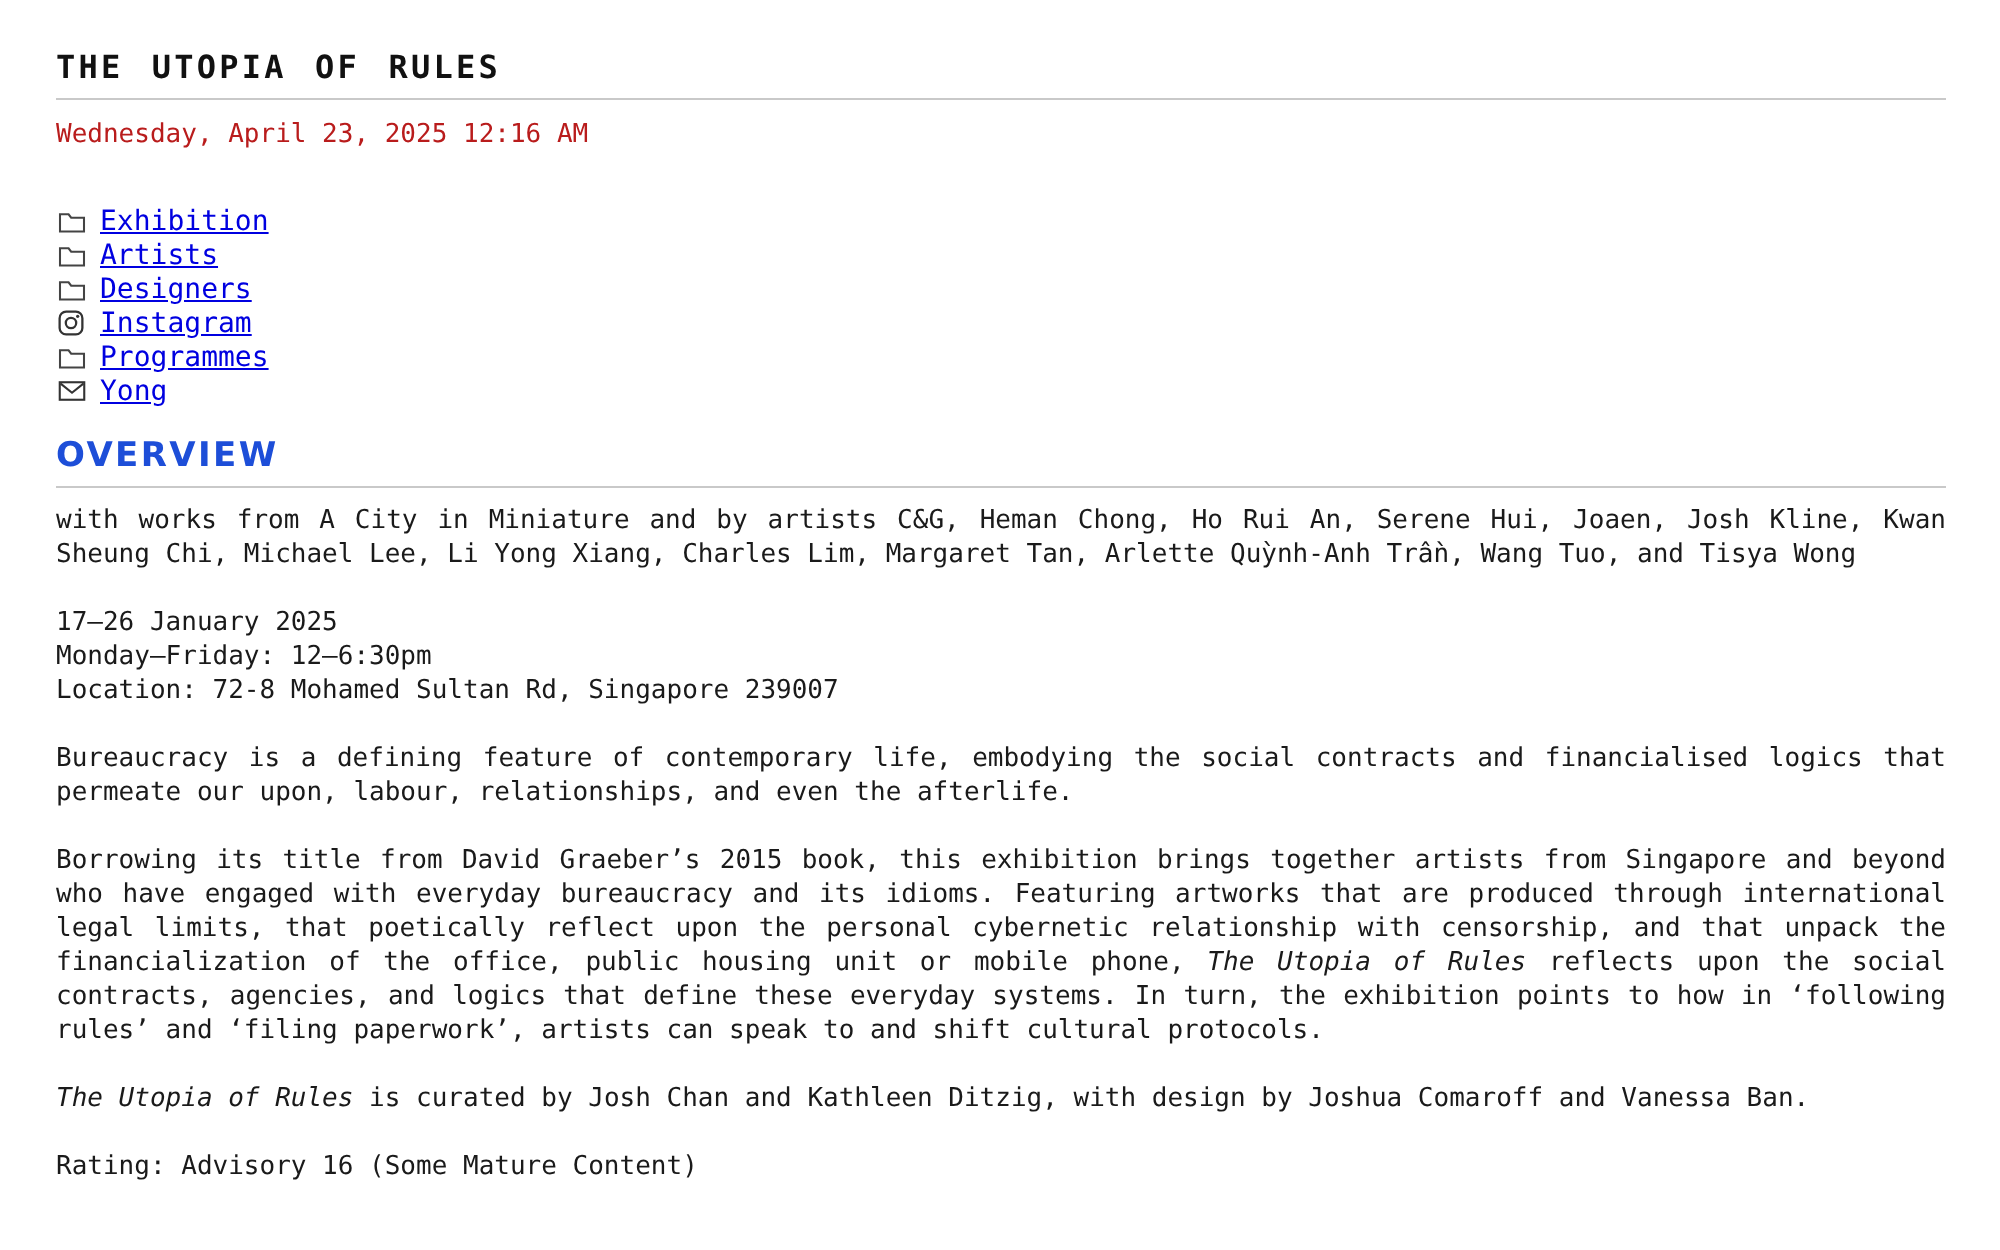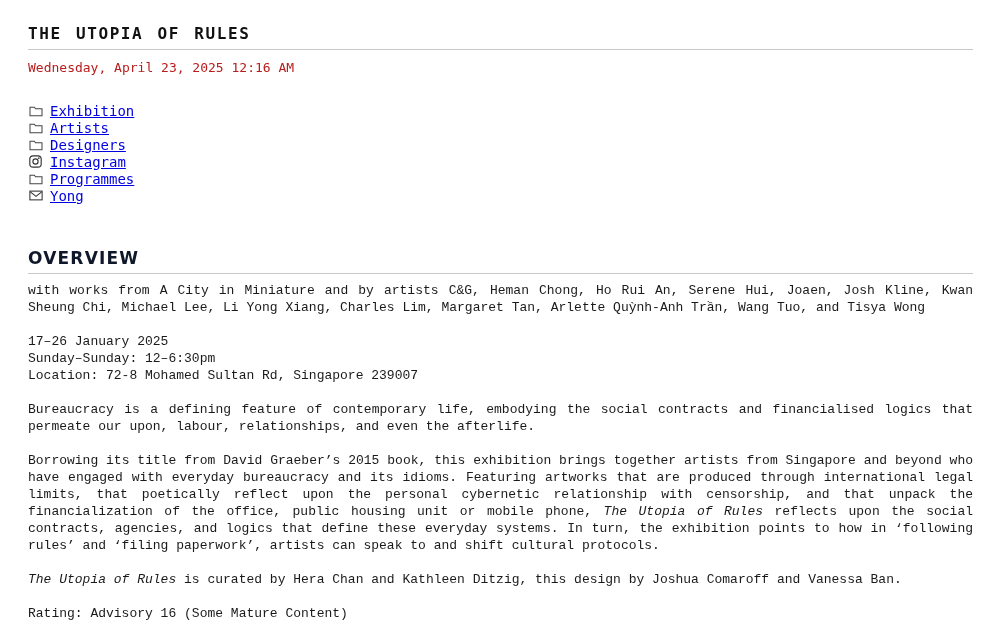--- a/index.html
+++ b/index.html
@@ -52,33 +52,32 @@
   .nav-item a {
     color: #0000e0;
     text-decoration: underline;
     cursor: pointer;
   }
   .section-heading {
     font-family: "DejaVu Sans", sans-serif;
     font-weight: bold;
     font-size: 17px;
     letter-spacing: 1.2px;
-    margin-top: 44px;
-    color: #0f172a;
+    margin-top: 14px;
+    color: #1d4ed8;
   }
   .section-heading + hr.rule { margin-top: 5px; }
   .body-copy {
     font-size: 13px;
     line-height: 17px;
     margin-top: 8px;
   }
   .body-copy p {
     margin: 17px 0;
     text-align: justify;
-    font-family: Liberation Mono, monospace;
   }
   .body-copy p.first { margin-top: 0; }
   .body-copy .line { display: block; }
   .italic { font-style: italic; }
 </style>
 </head>
 <body>
 
 <header>
   <h1 class="page-title">THE UTOPIA OF RULES</h1>
@@ -142,25 +141,25 @@
 
 <section>
   <h2 class="section-heading">OVERVIEW</h2>
   <hr class="rule">
 
   <div class="body-copy">
     <p class="first">with works from A City in Miniature and by artists C&amp;G, Heman Chong, Ho Rui An, Serene Hui, Joaen, Josh Kline, Kwan Sheung Chi, Michael Lee, Li Yong Xiang, Charles Lim, Margaret Tan, Arlette Quỳnh-Anh Trần, Wang Tuo, and Tisya Wong</p>
 
     <p>
       <span class="line">17–26 January 2025</span>
-      <span class="line">Sunday–Sunday: 12–6:30pm</span>
+      <span class="line">Monday–Friday: 12–6:30pm</span>
       <span class="line">Location: 72-8 Mohamed Sultan Rd, Singapore 239007</span>
     </p>
 
     <p>Bureaucracy is a defining feature of contemporary life, embodying the social contracts and financialised logics that permeate our upon, labour, relationships, and even the afterlife.</p>
 
     <p><span>Borrowing its title from David Graeber’s 2015 book, this exhibition brings together artists from Singapore and beyond who have engaged with everyday bureaucracy and its idioms. Featuring artworks that are produced through international legal limits, that poetically reflect upon the personal cybernetic relationship with censorship, and that unpack the financialization of the office, public housing unit or mobile phone, </span><span class="italic">The Utopia of Rules</span><span> reflects upon the social contracts, agencies, and logics that define these everyday systems. In turn, the exhibition points to how in ‘following rules’ and ‘filing paperwork’, artists can speak to and shift cultural protocols.</span></p>
 
-    <p><span class="italic">The Utopia of Rules</span><span> is curated by Hera Chan and Kathleen Ditzig, this design by Joshua Comaroff and Vanessa Ban.</span></p>
+    <p><span class="italic">The Utopia of Rules</span><span> is curated by Josh Chan and Kathleen Ditzig, with design by Joshua Comaroff and Vanessa Ban.</span></p>
 
     <p>Rating: Advisory 16 (Some Mature Content)</p>
   </div>
 </section>
 
 </body></html>

